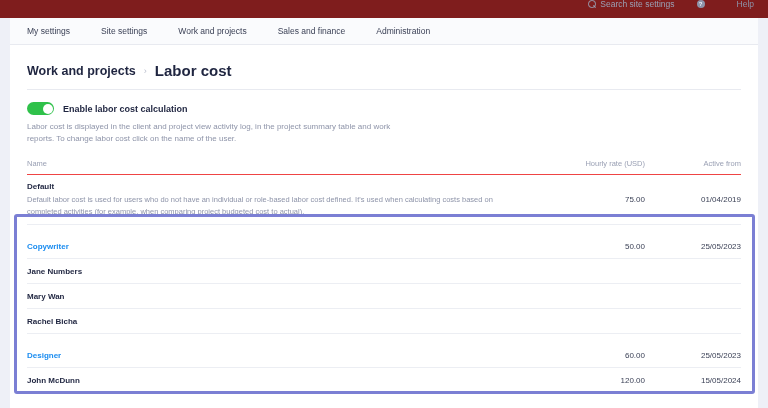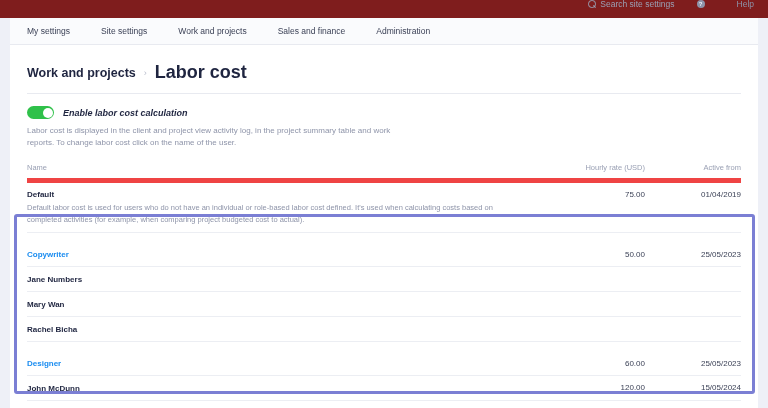--- a/index.html
+++ b/index.html
@@ -59,57 +59,57 @@
   }
   .nav-tab:last-child { margin-right: 0; }
 
   
   .breadcrumb {
     display: flex; align-items: center; gap: 8px;
     padding: 17px 0 0 17px;
   }
   .crumb-root { font-size: 12.5px; font-weight: bold; color: #1f2540; cursor: pointer; }
   .crumb-sep { font-size: 9px; color: #b9bdcc; }
-  .crumb-leaf { font-size: 18px; font-weight: bold; color: #1f2540; }
+  .crumb-leaf { font-size: 15px; font-weight: bold; color: #1f2540; }
   .crumb-rule {
     margin: 10px 17px 0 17px; height: 1px; background: #e8eaf0;
   }
 
   
   .toggle-row {
     display: flex; align-items: center; gap: 9px;
     padding: 12px 0 0 17px;
   }
   .switch {
     width: 27px; height: 13px; border-radius: 7px;
     background: #2fc14a; position: relative; flex: none; cursor: pointer;
   }
   .switch .knob {
     position: absolute; top: 1.5px; right: 1.5px;
     width: 10px; height: 10px; border-radius: 50%; background: #fff;
   }
-  .toggle-label { font-size: 9px; font-weight: bold; color: #1f2540; font-style: italic; }
+  .toggle-label { font-size: 9px; font-weight: bold; color: #1f2540; }
   .toggle-desc {
     padding: 6px 17px 0 17px; max-width: 420px;
     font-size: 8px; line-height: 1.5; color: #8e94a9;
   }
 
   
   .table { margin: 14px 17px 0 17px; }
   .thead {
     display: flex; align-items: center;
     font-size: 7.5px; color: #9aa0b4;
-    padding-bottom: 6px; border-bottom: 5px solid #ef4444;
+    padding-bottom: 6px; border-bottom: 1px solid #ef4444;
   }
   .col-name { flex: 1; }
   .col-rate { width: 90px; text-align: right; }
   .col-date { width: 96px; text-align: right; }
 
   .row {
-    display: flex; align-items: flex-start;
+    display: flex; align-items: center;
     border-bottom: 1px solid #eceef3;
   }
   .row .col-name { padding: 7px 0 7px 0; }
   .row .col-rate, .row .col-date { padding: 7px 0 7px 0; }
   .cell-title { font-size: 8px; font-weight: bold; color: #1f2540; }
   .cell-title.link { color: #1a8cf0; cursor: pointer; }
   .cell-desc {
     font-size: 7.5px; line-height: 1.55; color: #8e94a9;
     margin-top: 3px; max-width: 500px;
   }

